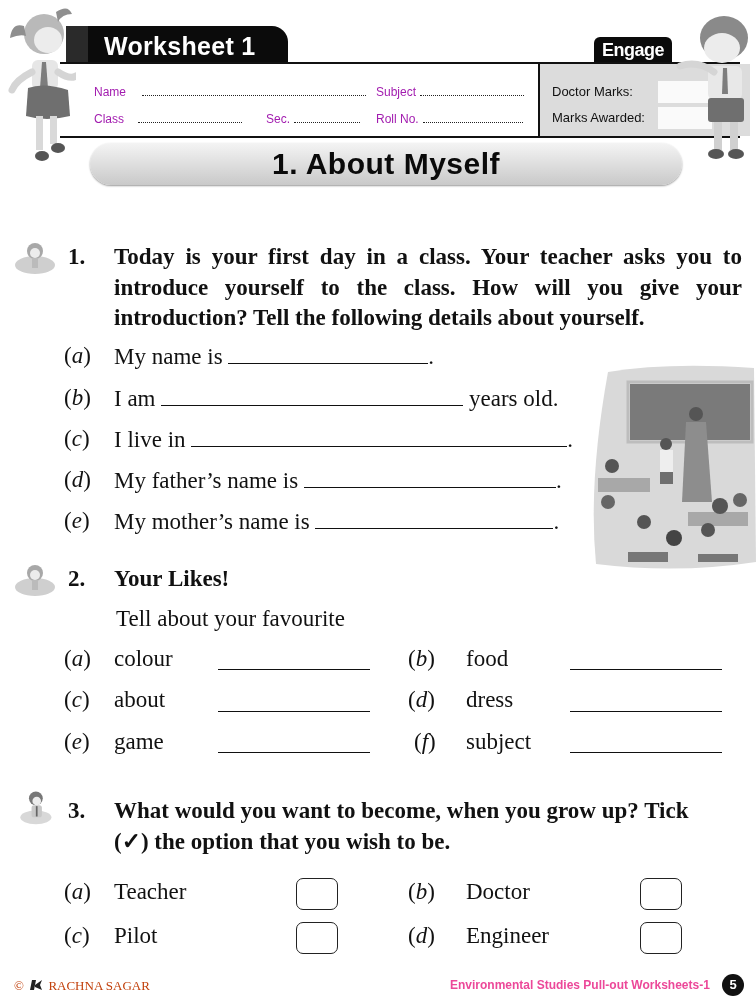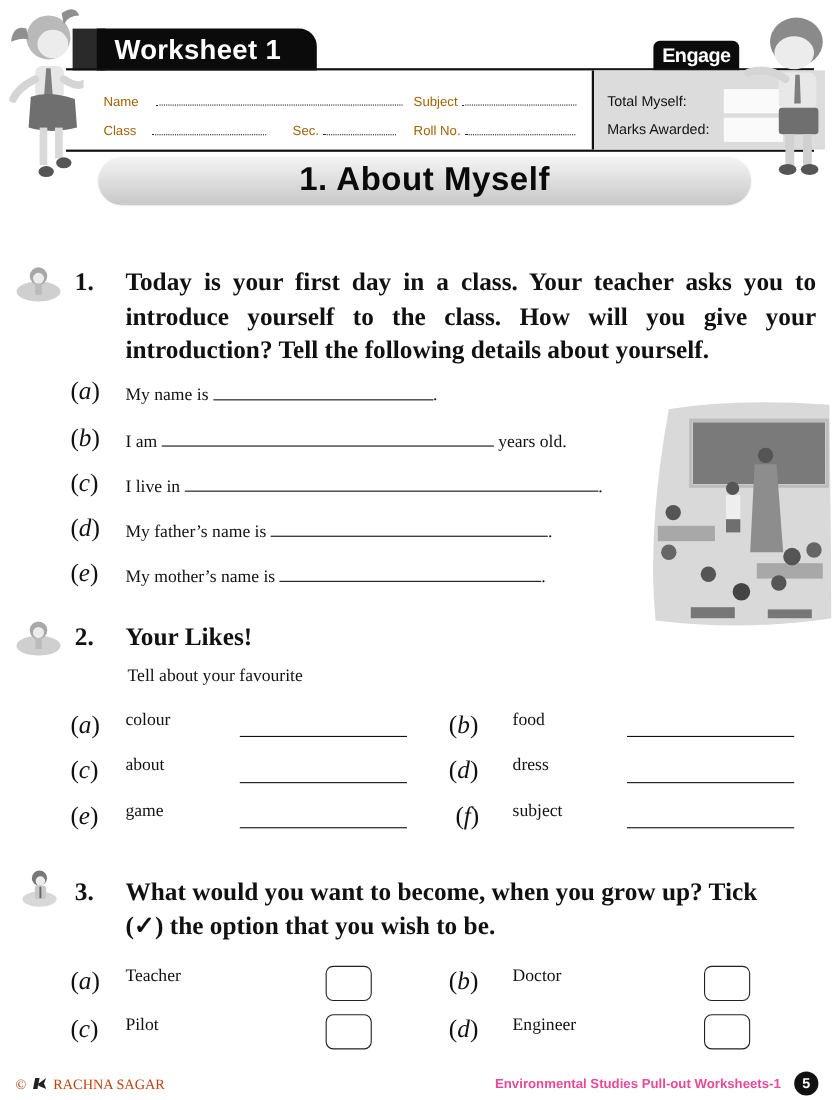--- a/index.html
+++ b/index.html
@@ -5,40 +5,40 @@
   html, body { margin:0; padding:0; background:#ffffff; }
   body { width:756px; height:1000px; position:relative; overflow:hidden; font-family:"Liberation Serif", serif; color:#111; }
   .abs { position:absolute; }
 
   
   .ws-tab { left:88px; top:26px; width:200px; height:38px; background:#0b0b0b; border-radius:0 16px 0 0; color:#fff; font-family:"Liberation Sans", sans-serif; font-weight:bold; font-size:25px; line-height:40px; padding-left:16px; box-sizing:border-box; letter-spacing:0.3px; }
   .ws-tab-shade { left:66px; top:26px; width:30px; height:38px; background:#2a2a2a; }
   .engage-tab { left:594px; top:37px; width:78px; height:27px; background:#0b0b0b; border-radius:6px 6px 0 0; color:#fff; font-family:"Liberation Sans", sans-serif; font-weight:bold; font-size:18px; line-height:27px; text-align:center; letter-spacing:-0.5px; }
   .header-rule-top { left:60px; top:62px; width:680px; height:2px; background:#111; }
   .header-rule-bot { left:60px; top:136px; width:680px; height:2px; background:#111; }
-  .info-field { font-family:"Liberation Sans", sans-serif; font-size:12px; color:#a16207; white-space:nowrap; }
+  .info-field { font-family:"Liberation Sans", sans-serif; font-size:12px; color:#a21caf; white-space:nowrap; }
   .dots { display:inline-block; border-bottom:1.3px dotted #222; height:9px; vertical-align:baseline; margin-left:4px; }
   .marks-box { left:538px; top:64px; width:212px; height:72px; background:#dcdcdc; border-left:2px solid #111; box-sizing:border-box; }
   .marks-label { font-family:"Liberation Sans", sans-serif; font-size:13px; color:#111; }
   .marks-input { background:#fafafa; width:54px; height:22px; border:none; }
 
   .title-bar { left:90px; top:143px; width:592px; height:42px; border-radius:22px; background:linear-gradient(#f4f4f4,#c9c9c9); box-shadow:0 1px 2px #999; }
   .title-text { width:100%; text-align:center; font-family:"Liberation Sans", sans-serif; font-weight:bold; font-size:30px; line-height:42px; color:#0a0a0a; letter-spacing:0.5px; }
 
   
   .char-girl { left:6px; top:4px; width:70px; height:160px; }
   .char-boy { left:676px; top:4px; width:80px; height:160px; }
 
   
   .q-icon { width:46px; height:38px; }
   .q-num { font-weight:bold; font-size:23px; }
   .q-text { font-weight:bold; font-size:23px; line-height:30.5px; text-align:justify; }
   .item-label { font-size:23px; }
   .item-label i { font-style:italic; }
-  .item-text { font-size:16px; white-space:nowrap; }
+  .item-text { font-size:23px; white-space:nowrap; }
   .blank { display:inline-block; border-bottom:1.5px solid #111; height:20px; vertical-align:baseline; }
   .answer-line { height:0; border-bottom:1.5px solid #111; }
   .tick-box { width:42px; height:32px; border:1.8px solid #222; border-radius:7px; box-sizing:border-box; background:#fff; }
 
   .classroom { left:588px; top:362px; width:168px; height:210px; }
 
   
   .footer-left { left:14px; top:978px; font-size:13px; color:#c2410c; }
   .footer-right { left:450px; top:978px; font-family:"Liberation Sans", sans-serif; font-weight:bold; font-size:12px; color:#ec4899; }
   .page-badge { left:722px; top:974px; width:22px; height:22px; border-radius:50%; background:#111; color:#fff; font-family:"Liberation Sans", sans-serif; font-weight:bold; font-size:13px; text-align:center; line-height:22px; }
@@ -62,21 +62,21 @@
   <span>Class</span><span class="dots" style="width:104px;margin-left:14px;"></span>
 </div>
 <div class="abs info-field" style="left:266px;top:112px;">
   <span>Sec.</span><span class="dots" style="width:66px;"></span>
 </div>
 <div class="abs info-field" style="left:376px;top:112px;">
   <span>Roll No.</span><span class="dots" style="width:100px;"></span>
 </div>
 
 <div class="abs marks-box">
-  <div class="abs marks-label" style="left:12px;top:20px;">Total Myself:</div>
+  <div class="abs marks-label" style="left:12px;top:20px;">Doctor Marks:</div>
   <div class="abs marks-input" style="left:118px;top:17px;"></div>
   <div class="abs marks-label" style="left:12px;top:46px;">Marks Awarded:</div>
   <div class="abs marks-input" style="left:118px;top:43px;"></div>
 </div>
 
 <div class="abs title-bar">
   <div class="title-text">1. About Myself</div>
 </div>
 
 <svg class="abs char-girl" viewBox="0 0 70 160">

